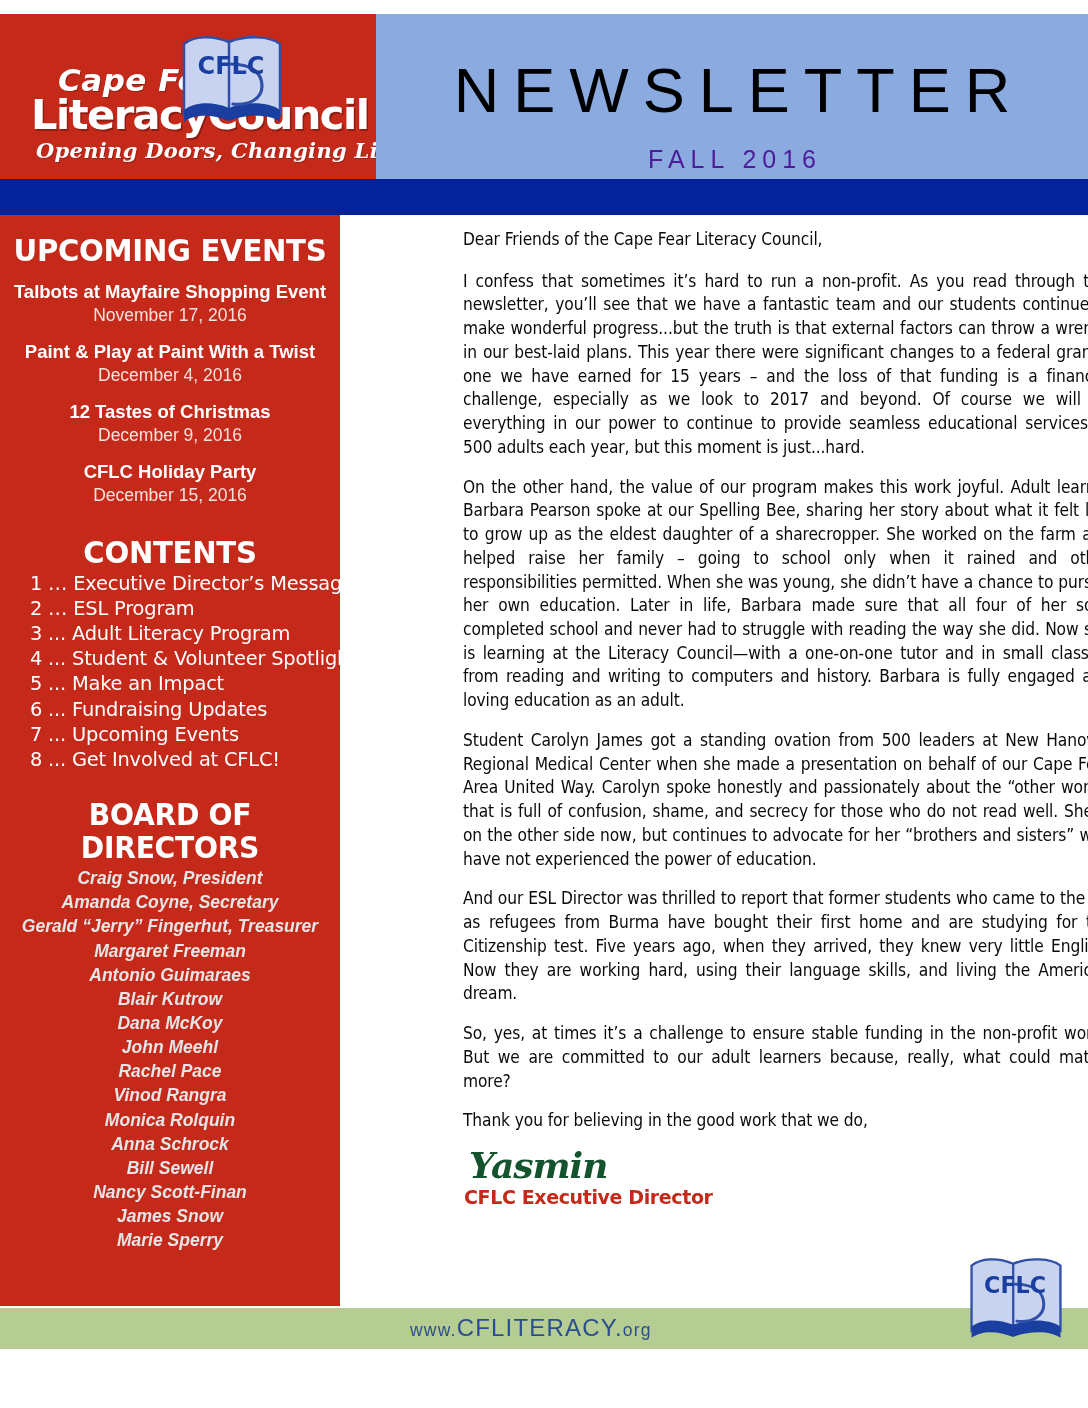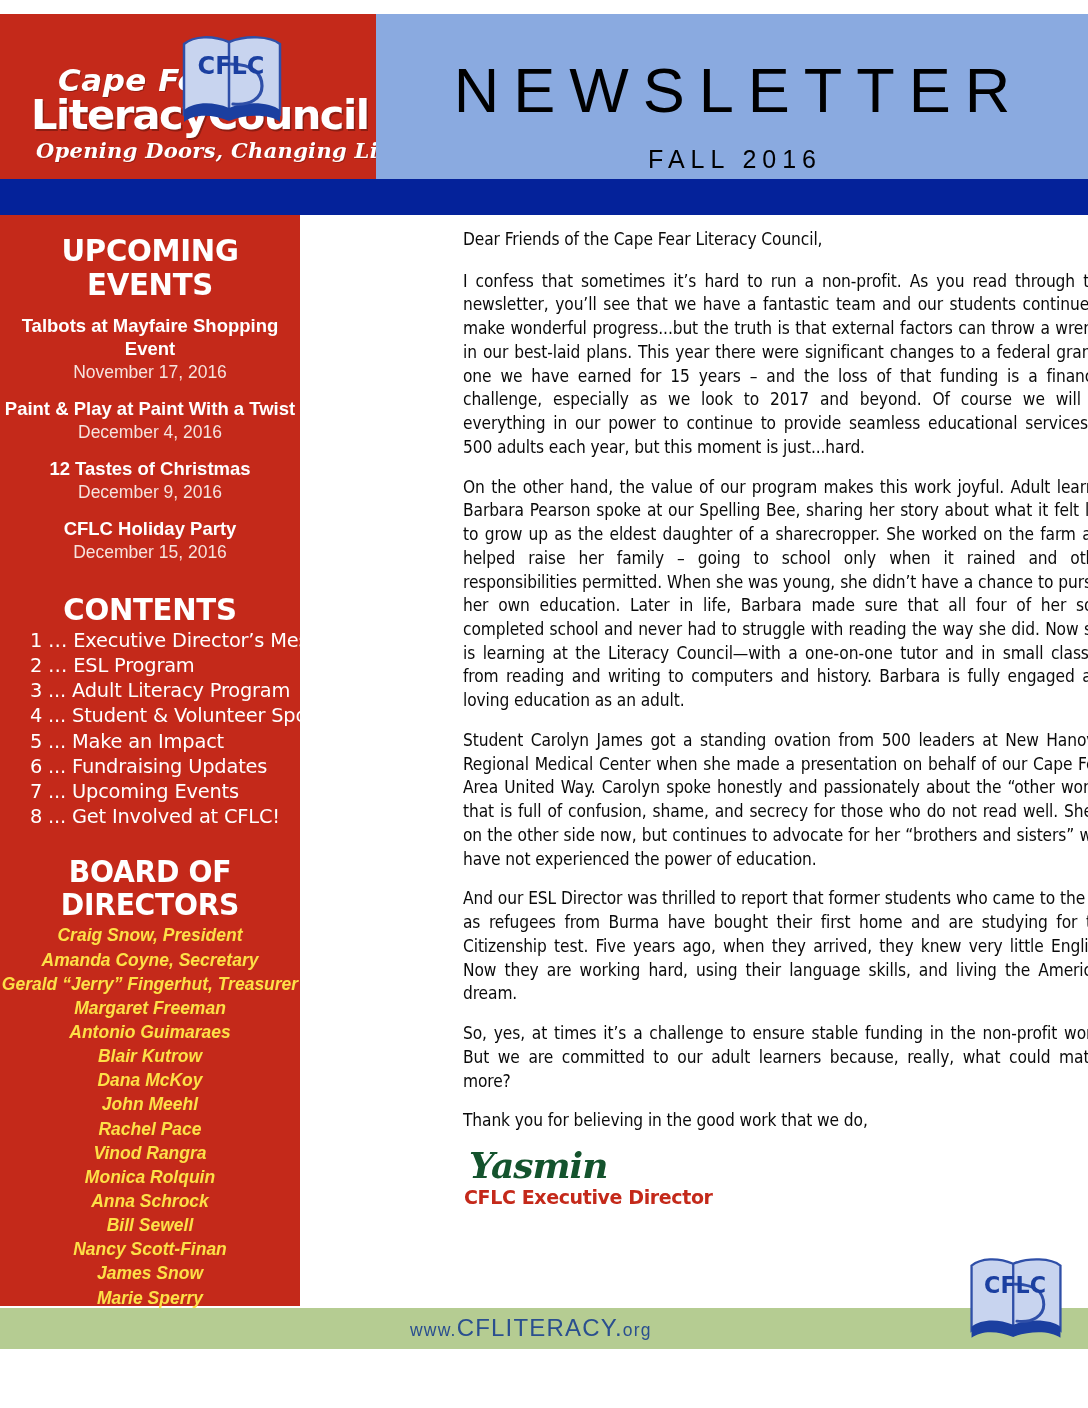--- a/index.html
+++ b/index.html
@@ -117,41 +117,41 @@
   }
   #newsletter-issue {
     position: absolute;
     left: 0;
     right: 0;
     top: 133px;
     text-align: center;
     font-family: "Liberation Sans", sans-serif;
     font-weight: 300;
     font-size: 25px;
-    color: #000000;
+    color: #4c1d95;
     letter-spacing: 6px;
     text-indent: 6px;
     line-height: 1;
   }
 
   #header-rule {
     position: absolute;
     left: 0;
     top: 179px;
     width: 1088px;
     height: 36px;
     background: #04229a;
   }
 
   
   #sidebar {
     position: absolute;
     left: 0;
     top: 215px;
-    width: 300px;
+    width: 340px;
     height: 1091px;
     background: #c4291a;
     color: #ffffff;
     text-align: center;
   }
 
   .side-heading {
     font-family: "DejaVu Sans", sans-serif;
     font-weight: bold;
     color: #ffffff;
@@ -215,21 +215,21 @@
   #board-list {
     margin: 2px 0 0 0;
     padding: 0;
     list-style: none;
   }
   #board-list li {
     font-family: "Liberation Sans", sans-serif;
     font-style: italic;
     font-weight: bold;
     font-size: 17.5px;
-    color: #fde047;
+    color: #e5e5e5;
     line-height: 1.38;
     white-space: nowrap;
   }
 
   
   #letter {
     position: absolute;
     left: 427px;
     top: 228px;
     width: 648px;

